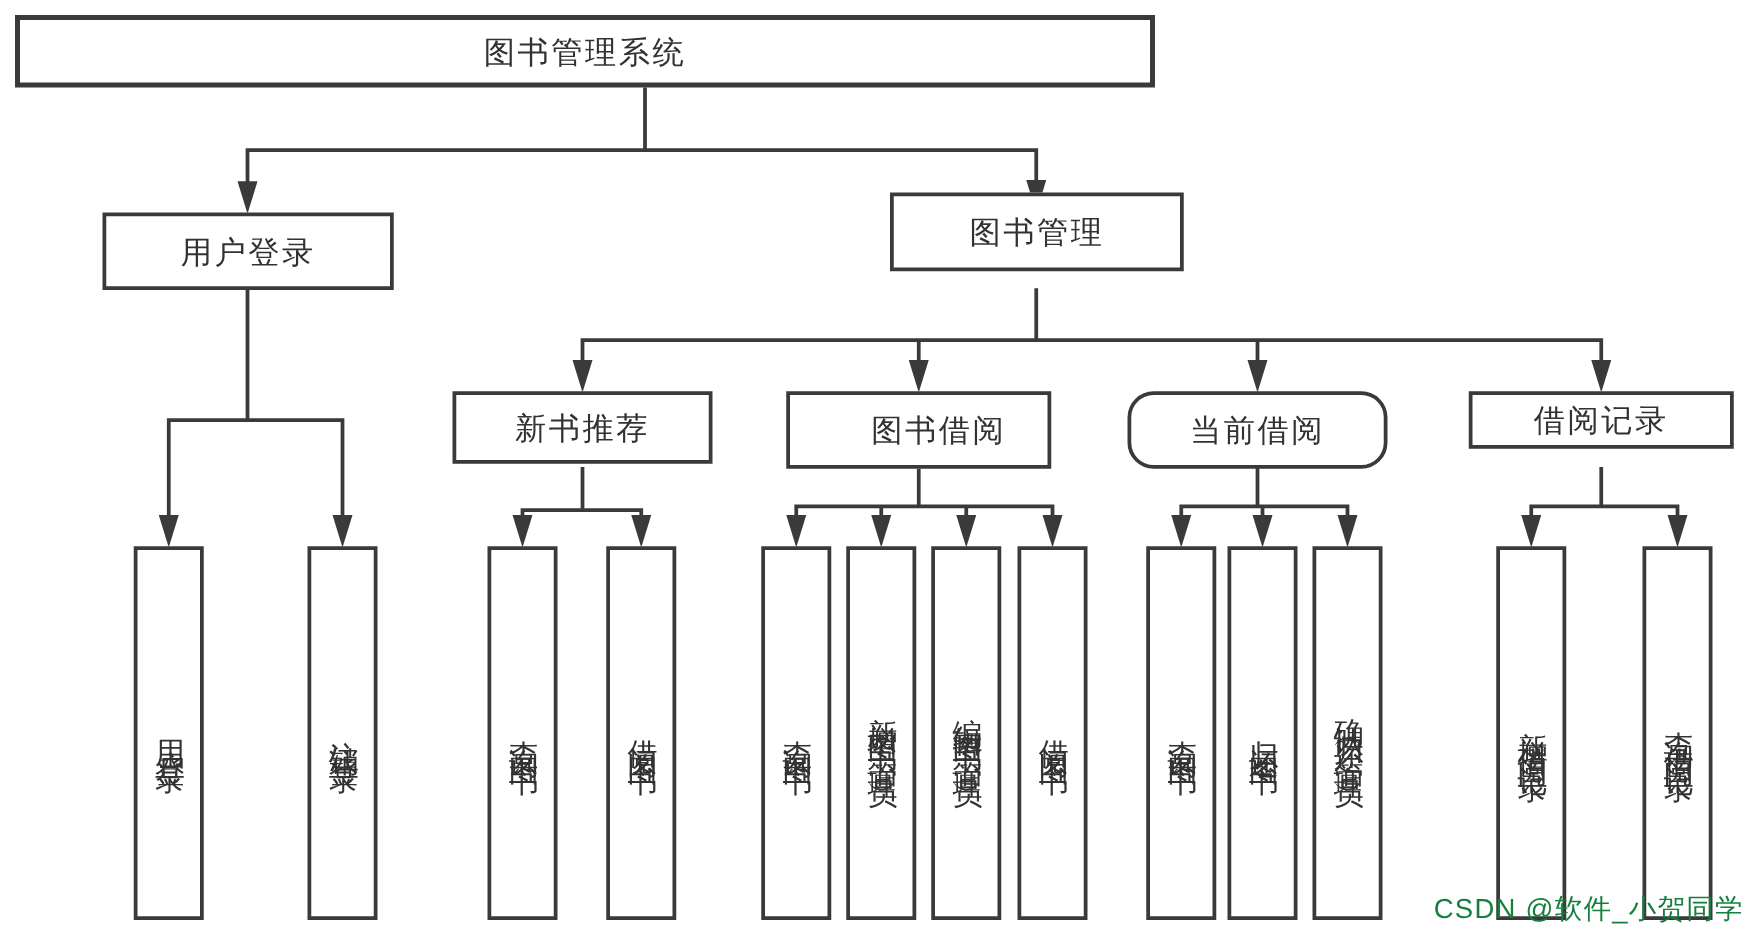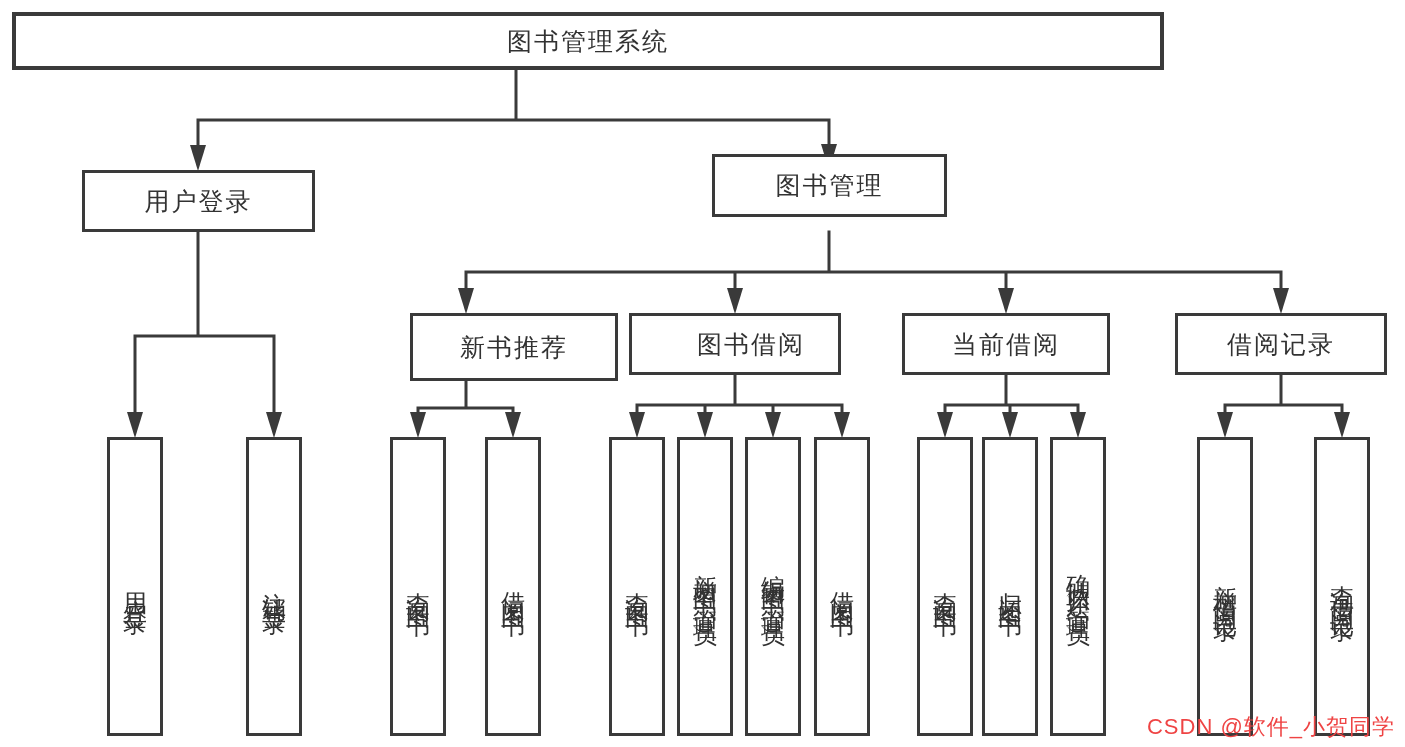--- a/index.html
+++ b/index.html
@@ -14,46 +14,46 @@
   .hbox,.vbox{
     position:absolute;
     box-sizing:border-box;
     background:#ffffff;
     border:3px solid #3a3a3a;
     color:#323232;
     display:flex;align-items:center;justify-content:center;
     z-index:1;
   }
   .hbox{font-size:25px;letter-spacing:2px;}
-  .g-root{left:12px;top:12px;width:1152px;height:58px;border-width:4px;}
+  .g-root{left:12px;top:12px;width:912px;height:58px;border-width:4px;}
   .g-user{left:82px;top:170px;width:233px;height:62px;}
   .g-mgmt{left:712px;top:154px;width:235px;height:63px;}
-  .g-rec{left:362px;top:313px;width:208px;height:68px;margin-left:48px;}
+  .g-rec{left:362px;top:313px;width:208px;height:58px;}
   .g-bor{left:629px;top:313px;width:212px;height:62px;padding-left:32px;}
-  .g-cur{left:902px;top:313px;width:208px;height:62px;}
-  .g-log{left:1175px;top:313px;width:212px;height:62px;}
+  .g-cur{left:902px;top:313px;width:208px;height:62px;border-radius:21px;}
+  .g-log{left:1175px;top:313px;width:212px;height:46px;}
   .vbox{top:437px;width:56px;height:299px;}
   .vbox .vtext{
     writing-mode:vertical-rl;
     text-orientation:mixed;
     font-size:24px;
     letter-spacing:7px;
     line-height:1;
     white-space:nowrap;
   }
   .g-l1{left:107px;}  .g-l2{left:246px;}
   .g-l3{left:390px;}  .g-l4{left:485px;}
   .g-l5{left:609px;}  .g-l6{left:677px;}
   .g-l7{left:745px;}  .g-l8{left:814px;}
   .g-l9{left:917px;}  .g-l10{left:982px;}
   .g-l11{left:1050px;}
   .g-l12{left:1197px;} .g-l13{left:1314px;}
   #watermark{
     position:absolute;right:10px;bottom:5px;
-    font-size:22px;color:#ef4444;letter-spacing:1px;
+    font-size:22px;color:#15803d;letter-spacing:1px;
     z-index:2;white-space:nowrap;
   }
 </style>
 </head>
 <body>
 
 <div id="canvas">
 
   <svg id="connectors" width="1405" height="747" viewBox="0 0 1405 747">
     <g stroke="#3a3a3a" stroke-width="3" fill="none" stroke-linecap="square">

